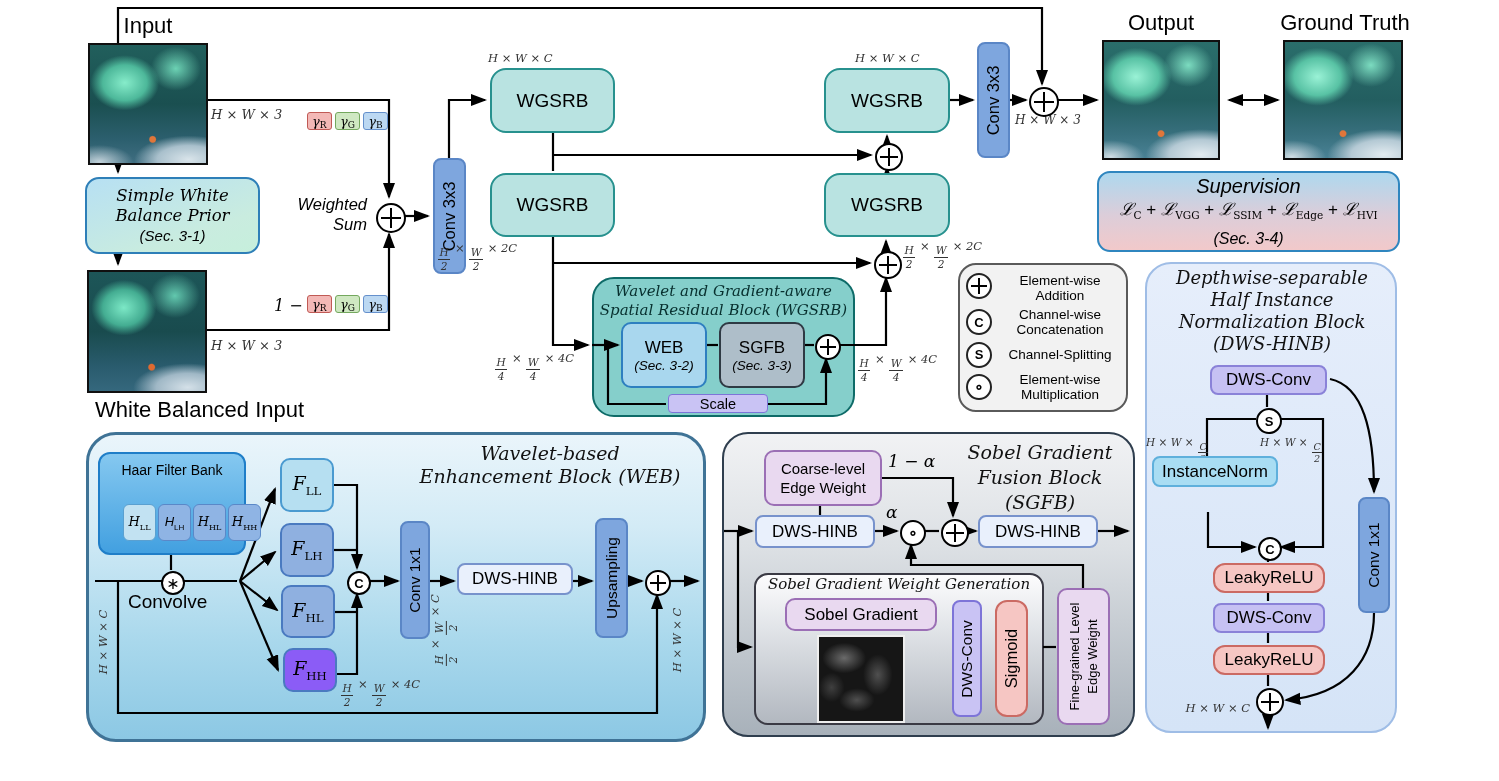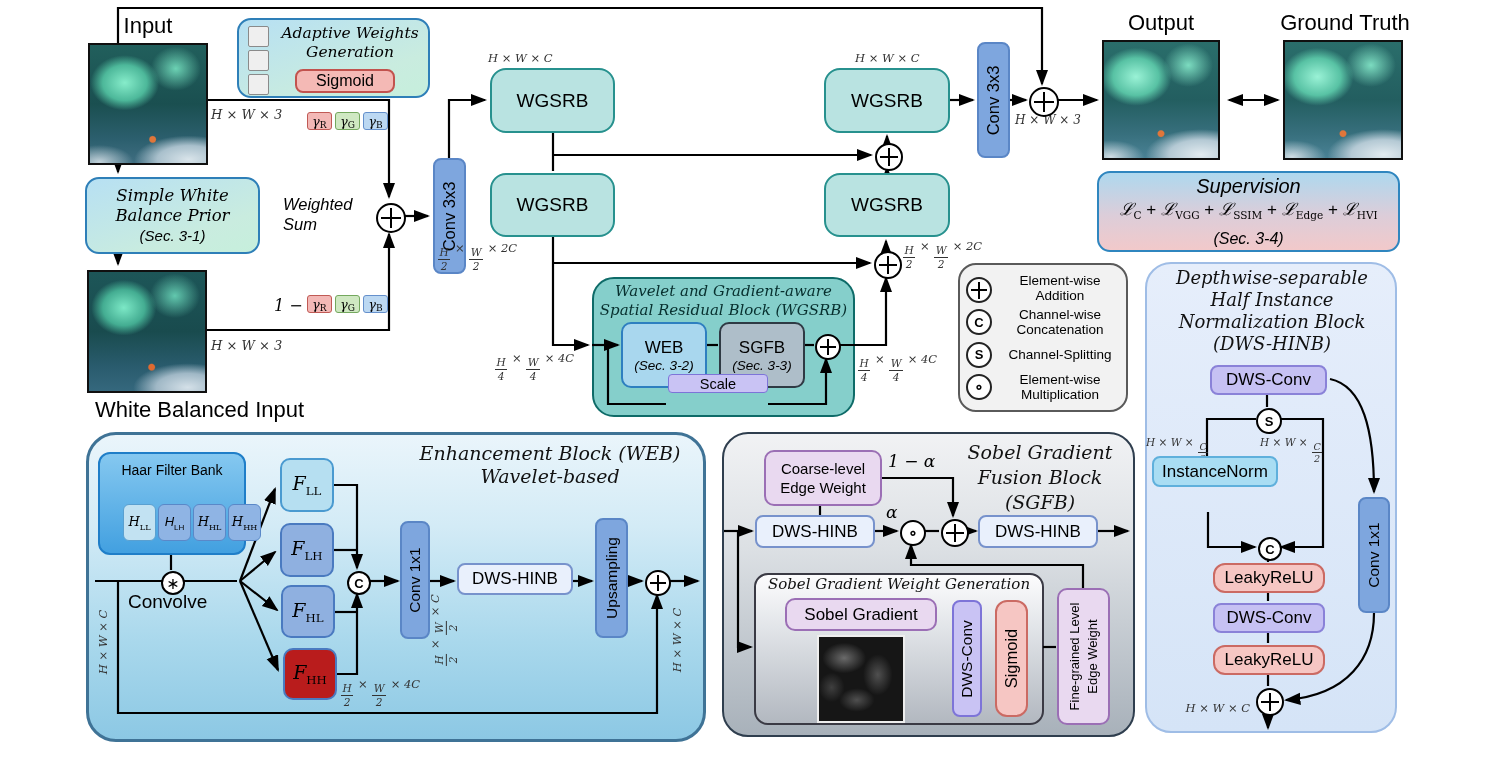--- a/index.html
+++ b/index.html
@@ -175,30 +175,20 @@
 
   <div class="abs biglabel" style="left:88px;top:13px;width:120px;text-align:center;">Input</div>
   <div class="photo ph-in" style="left:88px;top:43px;width:120px;height:122px;"></div>
 
   <div class="abs biglabel" style="left:1102px;top:10px;width:118px;text-align:center;">Output</div>
   <div class="photo ph-out" style="left:1102px;top:40px;width:118px;height:120px;"></div>
 
   <div class="abs biglabel" style="left:1270px;top:10px;width:150px;text-align:center;">Ground Truth</div>
   <div class="photo ph-out" style="left:1283px;top:40px;width:120px;height:120px;"></div>
 
-  <div class="box gradbox" style="left:237px;top:18px;width:193px;height:80px;">
-    <div class="sq" style="left:9px;top:6px;"></div>
-    <div class="sq" style="left:9px;top:30px;"></div>
-    <div class="sq" style="left:9px;top:54px;"></div>
-    <div class="abs serifit" style="left:32px;top:4px;width:158px;text-align:center;font-size:15.5px;line-height:19px;">
-      <div>Adaptive Weights</div>
-      <div>Generation</div>
-    </div>
-    <div class="box" style="left:56px;top:49px;width:100px;height:24px;background:#f4b9b5;border:2px solid #c2534e;border-radius:8px;font-size:16px;">Sigmoid</div>
-  </div>
 
   <div class="abs m" style="left:211px;top:108px;font-size:13px;">H × W × 3</div>
   <span class="badge r abs" style="left:307px;top:112px;">
       <span>γ</span>
       <sub>R</sub>
     </span>
   <span class="badge g abs" style="left:335px;top:112px;">
       <span>γ</span>
       <sub>G</sub>
     </span>
@@ -224,21 +214,21 @@
   <span class="badge g abs" style="left:335px;top:295px;">
       <span>γ</span>
       <sub>G</sub>
     </span>
   <span class="badge b abs" style="left:363px;top:295px;">
       <span>γ</span>
       <sub>B</sub>
     </span>
   <div class="abs m" style="left:211px;top:339px;font-size:13px;">H × W × 3</div>
 
-  <div class="abs sansit" style="left:283px;top:194px;width:84px;text-align:left;font-size:16.5px;line-height:20px;">
+  <div class="abs sansit" style="left:283px;top:194px;width:84px;text-align:right;font-size:16.5px;line-height:20px;">
     <div>Weighted</div>
     <div>Sum</div>
   </div>
 
   <div class="vbox convblue" style="left:433px;top:158px;width:33px;height:116px;">
     <span class="vtext" style="font-size:16.5px;">Conv 3x3</span>
   </div>
   <div class="vbox convblue" style="left:977px;top:42px;width:33px;height:116px;">
     <span class="vtext" style="font-size:16.5px;">Conv 3x3</span>
   </div>
@@ -284,24 +274,24 @@
     <div>Spatial Residual Block (WGSRB)</div>
   </div>
   <div class="box" style="left:621px;top:322px;width:86px;height:66px;background:#a9d7ee;border:2.5px solid #2e7fc0;border-radius:10px;">
     <div style="font-size:17px;">WEB</div>
     <div class="sansit" style="font-size:13.5px;">(Sec. 3-2)</div>
   </div>
   <div class="box" style="left:719px;top:322px;width:86px;height:66px;background:#aebec9;border:2.5px solid #2f3a44;border-radius:10px;">
     <div style="font-size:17px;">SGFB</div>
     <div class="sansit" style="font-size:13.5px;">(Sec. 3-3)</div>
   </div>
-  <div class="box" style="left:668px;top:374px;width:100px;height:19px;background:#c9c3f4;border:1.5px solid #7d74d8;border-radius:4px;font-size:14.5px;">Scale</div>
+  <div class="box" style="left:668px;top:394px;width:100px;height:19px;background:#c9c3f4;border:1.5px solid #7d74d8;border-radius:4px;font-size:14.5px;">Scale</div>
 
   <div class="abs legendbox" style="left:958px;top:263px;width:170px;height:149px;display:flex;flex-direction:column;justify-content:space-evenly;padding:4px 6px;">
-    <div style="display:flex;align-items:flex-end;gap:8px;">
+    <div style="display:flex;align-items:flex-start;gap:8px;">
       <span class="op add" style="position:relative;width:22px;height:22px;flex:none;border-color:#222;"></span>
       <span style="flex:1;text-align:center;font-size:13.5px;line-height:1.12;">Element-wise Addition</span>
     </div>
     <div style="display:flex;align-items:center;gap:8px;">
       <span class="op letter" style="position:relative;width:22px;height:22px;flex:none;border-color:#222;">C</span>
       <span style="flex:1;text-align:center;font-size:13.5px;line-height:1.12;">Channel-wise Concatenation</span>
     </div>
     <div style="display:flex;align-items:center;gap:8px;">
       <span class="op letter" style="position:relative;width:22px;height:22px;flex:none;border-color:#222;">S</span>
       <span style="flex:1;text-align:center;font-size:13.5px;line-height:1.12;">Channel-Splitting</span>
@@ -322,22 +312,22 @@
       <span class="ll">ℒ</span><sub>SSIM</sub>
       <span>+</span>
       <span class="ll">ℒ</span><sub>Edge</sub>
       <span>+</span>
       <span class="ll">ℒ</span><sub>HVI</sub>
     </div>
     <div class="sansit" style="font-size:16px;line-height:21px;">(Sec. 3-4)</div>
   </div>
 
   <div class="abs serifit" style="left:395px;top:442px;width:310px;text-align:center;font-size:19px;line-height:23px;color:#111;">
+    <div>Wavelet-based</div>
     <div>Enhancement Block (WEB)</div>
-    <div>Wavelet-based</div>
   </div>
 
   <div class="abs" style="left:98px;top:452px;width:148px;height:103px;background:linear-gradient(180deg,#85c8f0,#42a0e0);border:2px solid #1f7ec8;border-radius:12px;">
     <div style="text-align:center;font-size:14px;margin-top:8px;">Haar Filter Bank</div>
     <div style="position:absolute;left:5px;top:50px;display:flex;gap:2px;padding-left:18px;">
       <span class="box fsub" style="position:relative;width:33px;height:37px;background:#c2e2f2;border:1.5px solid #5aa0d0;border-radius:6px;font-family:'DejaVu Serif',serif;font-style:italic;font-size:13px;">
           <span><span>H</span><sub>LL</sub></span>
         </span>
       <span class="box fsub" style="position:relative;width:33px;height:37px;background:#8fb4e4;border:1.5px solid #5a88c8;border-radius:6px;font-family:Liberation Sans, sans-serif;font-style:italic;font-size:13px;">
           <span><span>H</span><sub>LH</sub></span>
@@ -354,21 +344,21 @@
 
   <div class="box fsub" style="left:280px;top:458px;width:54px;height:54px;background:#b6dff1;border:2px solid #4a9ad0;border-radius:10px;font-family:'DejaVu Serif',serif;font-style:italic;font-size:19px;">
       <span><span>F</span><sub>LL</sub></span>
     </div>
   <div class="box fsub" style="left:280px;top:523px;width:54px;height:54px;background:#8fb0e0;border:2px solid #4a7ac0;border-radius:10px;font-family:'DejaVu Serif',serif;font-style:italic;font-size:19px;">
       <span><span>F</span><sub>LH</sub></span>
     </div>
   <div class="box fsub" style="left:281px;top:585px;width:54px;height:53px;background:#8fb0e0;border:2px solid #4a7ac0;border-radius:10px;font-family:'DejaVu Serif',serif;font-style:italic;font-size:19px;">
       <span><span>F</span><sub>HL</sub></span>
     </div>
-  <div class="box fsub" style="left:283px;top:648px;width:54px;height:52px;background:#b91c1c;border:2px solid #4a7ac0;border-radius:10px;font-family:'DejaVu Serif',serif;font-style:italic;font-size:19px;">
+  <div class="box fsub" style="left:283px;top:648px;width:54px;height:44px;background:#8b5cf6;border:2px solid #4a7ac0;border-radius:10px;font-family:'DejaVu Serif',serif;font-style:italic;font-size:19px;">
       <span><span>F</span><sub>HH</sub></span>
     </div>
   <div class="abs m" style="left:340px;top:678px;"><span class="fr">
         <span class="fn">H</span>
         <span class="fd">2</span>
       </span> × <span class="fr">
         <span class="fn">W</span>
         <span class="fd">2</span>
       </span> × 4C</div>
 

